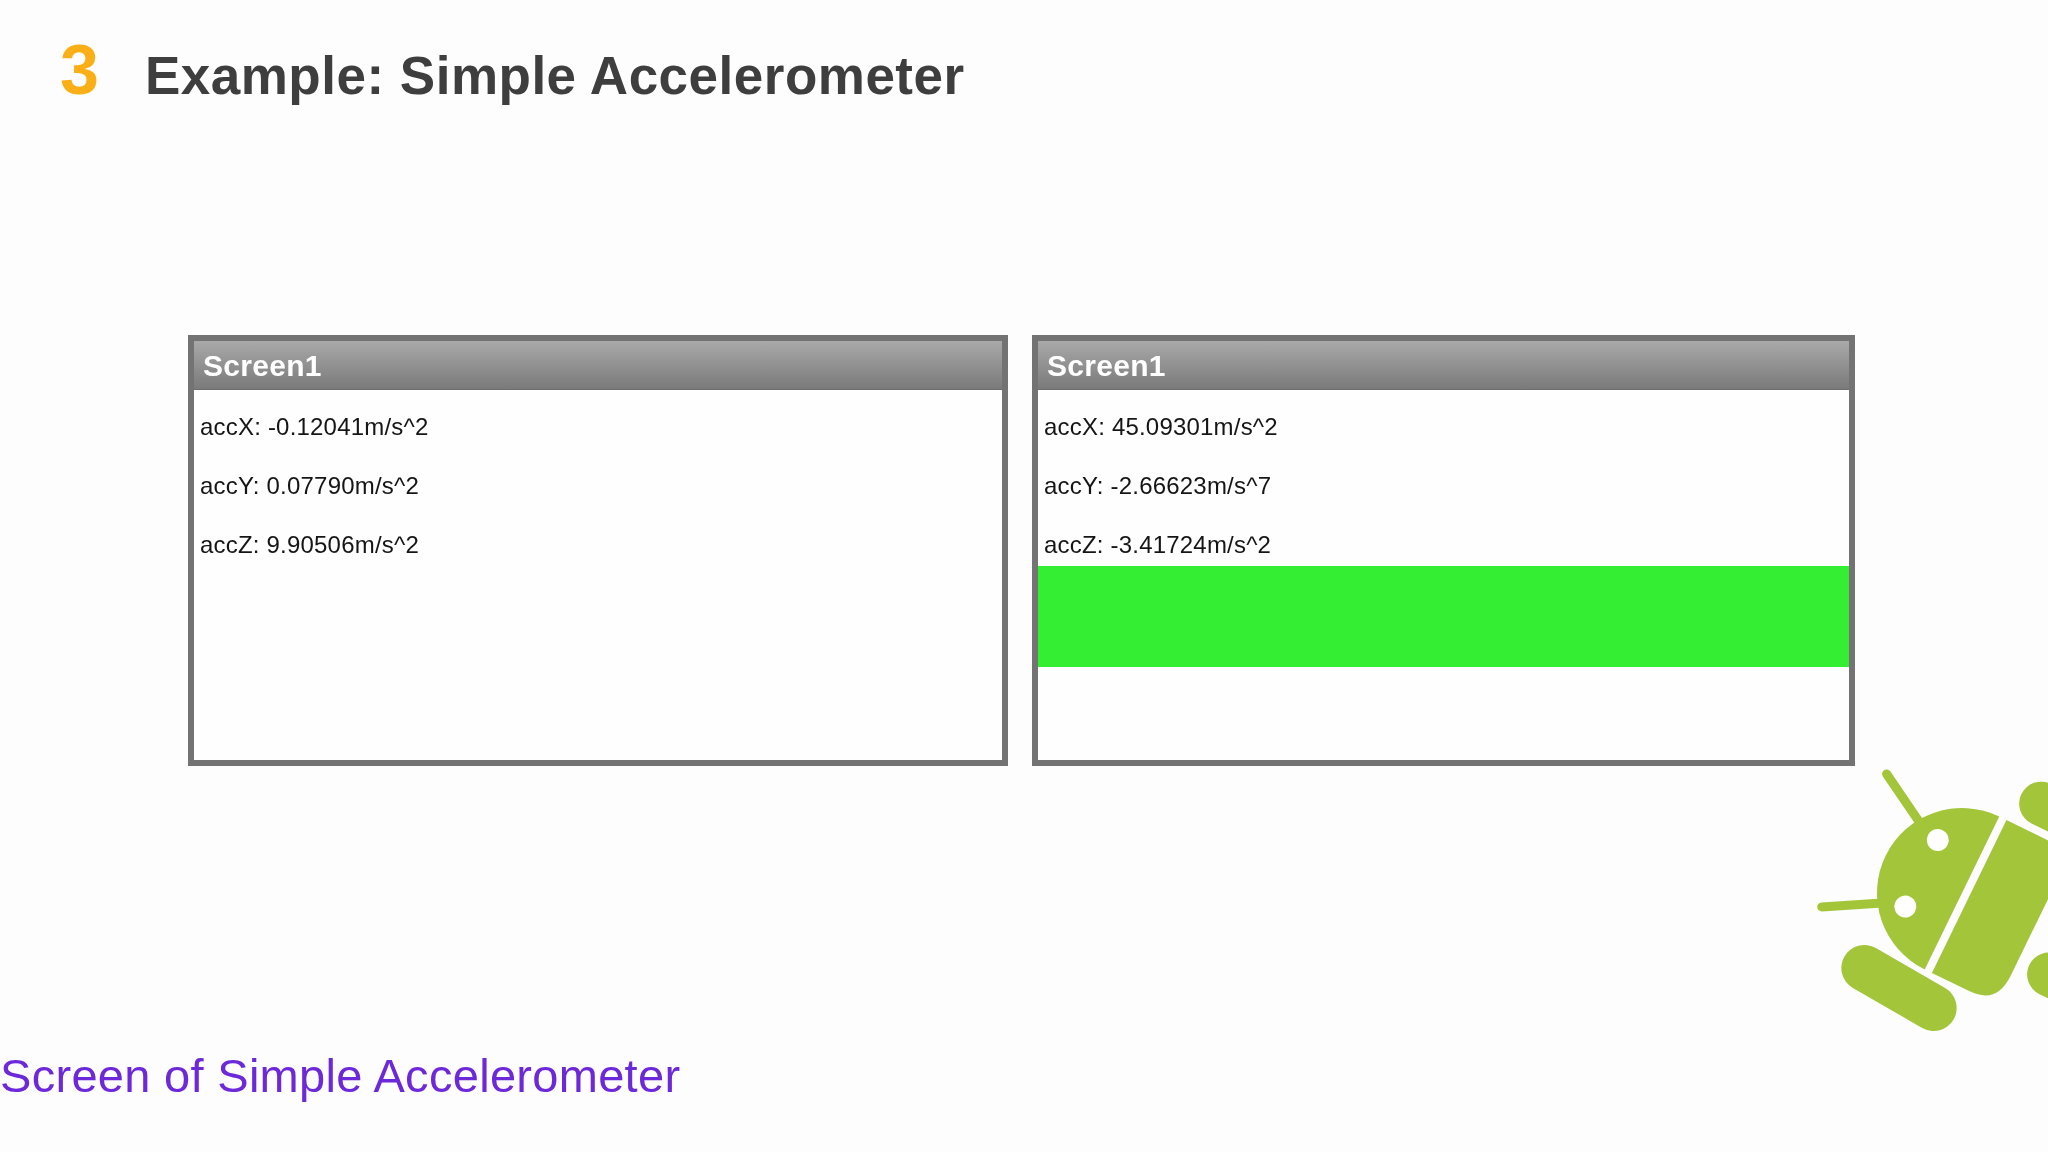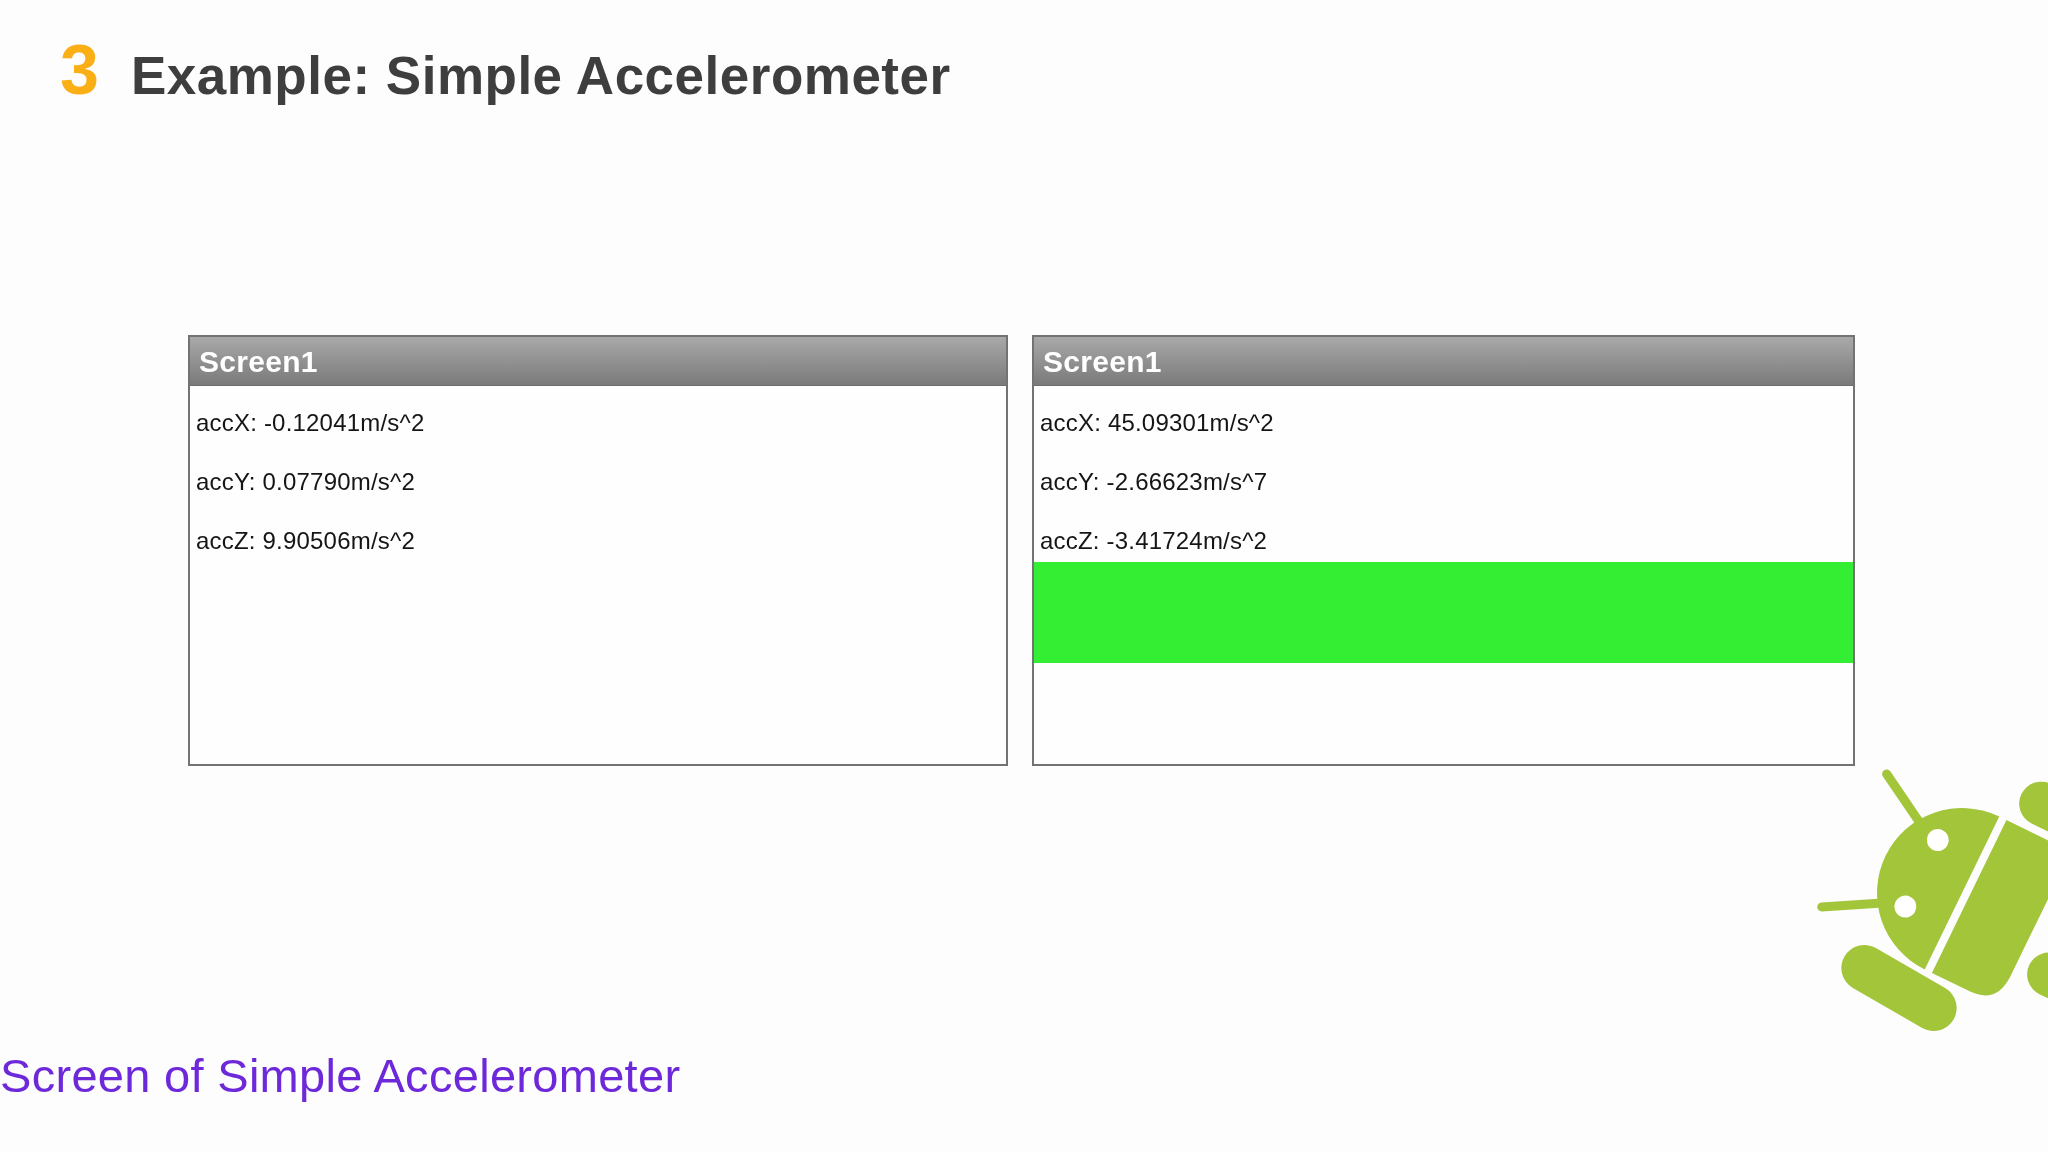--- a/index.html
+++ b/index.html
@@ -25,35 +25,35 @@
     align-items: baseline;
     gap: 32px;
   }
   .slide-number {
     font-size: 70px;
     font-weight: bold;
     color: #FBAF17;
     line-height: 1.05;
   }
   .slide-title {
-    margin: 0;
+    margin: 14px;
     font-size: 53px;
     font-weight: bold;
     color: #3E3E3E;
     letter-spacing: 0.5px;
     line-height: 1.05;
   }
 
   
   .app-screen {
     position: absolute;
     top: 335px;
     height: 431px;
     background: #fefefe;
-    border: 2px solid #737373;
+    border: 6px solid #737373;
     box-sizing: border-box;
   }
   .app-screen.left  { left: 188px;  width: 820px; }
   .app-screen.right { left: 1032px; width: 823px; }
 
   .titlebar {
     height: 49px;
     line-height: 50px;
     padding-left: 9px;
     background: linear-gradient(180deg, #a9a9a9 0%, #8f8f8f 55%, #7a7a7a 100%);

